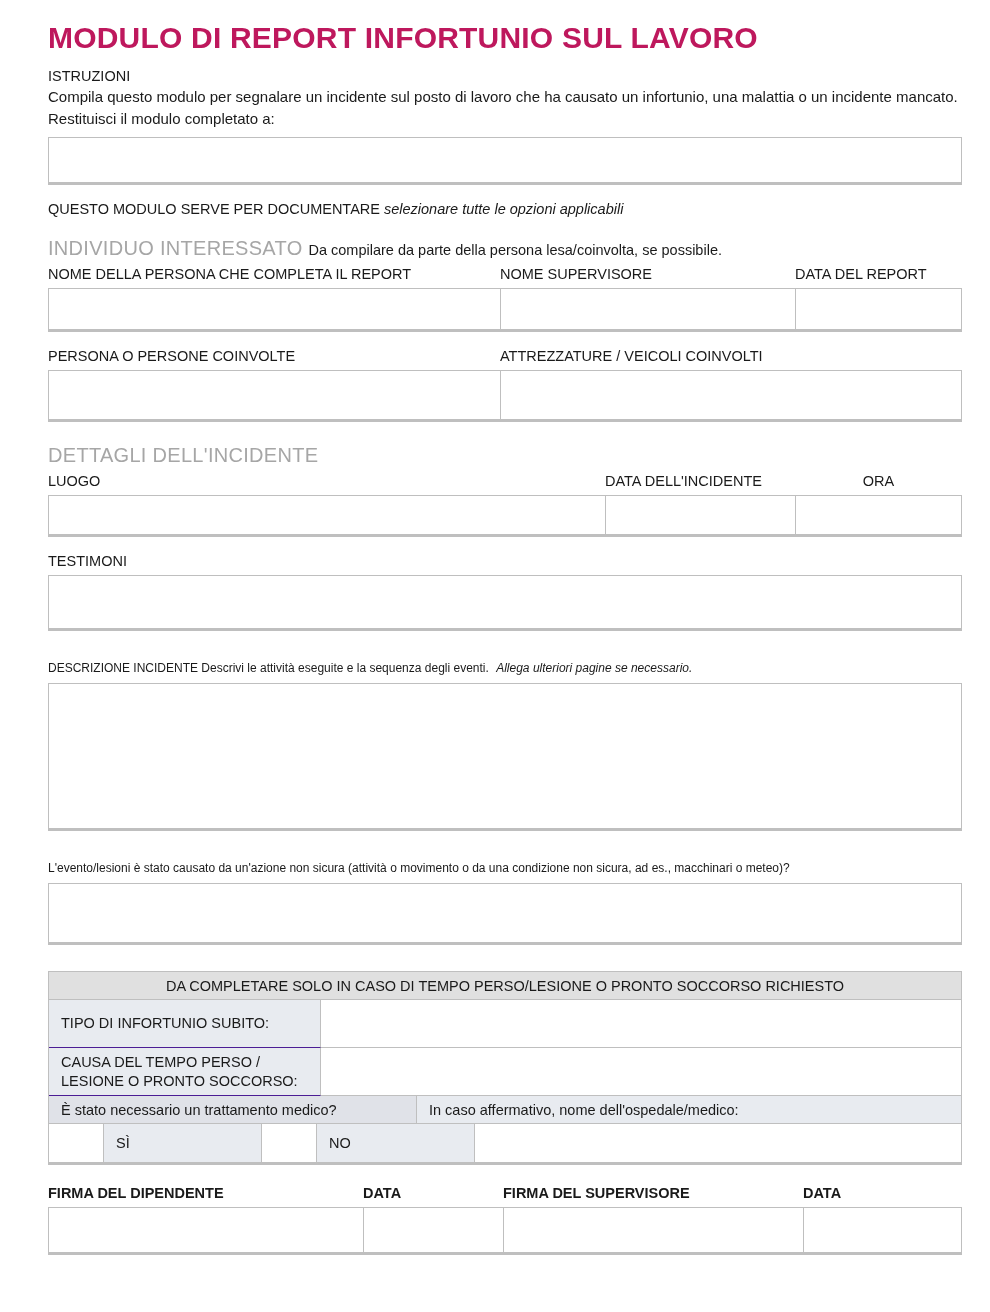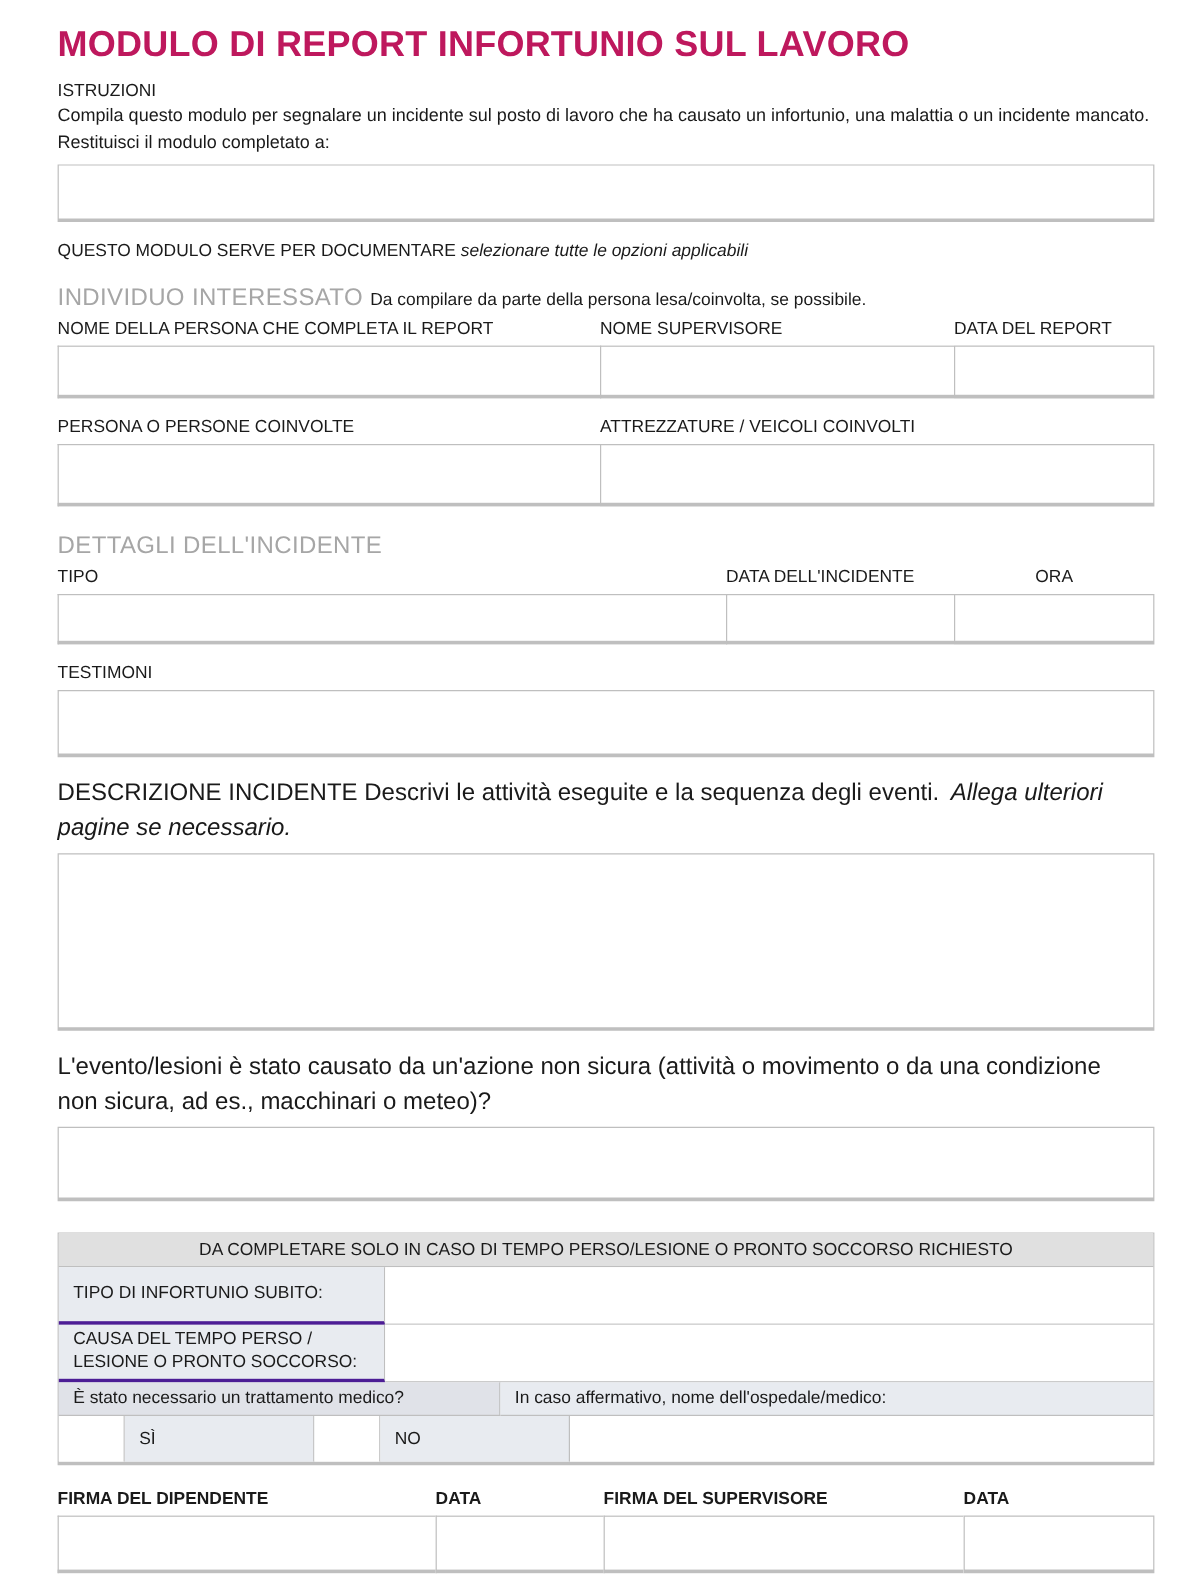--- a/index.html
+++ b/index.html
@@ -35,23 +35,24 @@
     font-weight: bold;
     letter-spacing: 0.2px;
     margin-top: 22px;
     margin-bottom: 14px;
     line-height: 1.05;
     white-space: nowrap;
   }
 
   
   .label {
-    font-size: 20px;
+    font-size: 12px;
     color: #1a1a1a;
     line-height: 1.45;
+    margin-top: 13px;
   }
   .label-caps { font-size: 14.5px; }
   .instr-head { font-size: 14.5px; margin-bottom: 2px; }
   .instr-body { font-size: 15px; line-height: 1.5; }
 
   .section-head {
     color: #A6A6A6;
     font-size: 20px;
     letter-spacing: 0.3px;
     display: inline-block;
@@ -144,21 +145,21 @@
     height: 28px;
     line-height: 28px;
     border-bottom: 1px solid #BFBFBF;
     box-sizing: border-box;
   }
   .bt-row { display: flex; }
   .bt-lab {
     width: 272px;
     background: #E8EBF0;
     border-right: 1px solid #BFBFBF;
-    border-bottom: 3px solid #4c1d95;
+    border-bottom: 1px solid #4c1d95;
     box-sizing: border-box;
     display: flex;
     align-items: center;
     padding-left: 12px;
     font-size: 14.5px;
     line-height: 1.3;
     flex: none;
   }
   .bt-val {
     flex: 1;
@@ -267,21 +268,21 @@
       <div class="cellbox" style="width:452px;"></div>
       <div class="cellbox" style="width:462px;"></div>
     </div>
 
     <div class="sp22"></div>
 
     
     <div class="section-head">DETTAGLI DELL'INCIDENTE</div>
     <div class="sp6"></div>
     <div class="lblrow">
-      <div style="width:557px;">TIPO</div>
+      <div style="width:557px;">LUOGO</div>
       <div style="width:190px;">DATA DELL'INCIDENTE</div>
       <div style="width:167px;text-align:center;">ORA</div>
     </div>
     <div class="sp6"></div>
     <div class="row-flex" style="width:914px;height:42px;">
       <div class="cellbox" style="width:557px;"></div>
       <div class="cellbox" style="width:190px;"></div>
       <div class="cellbox" style="width:167px;"></div>
     </div>
 

